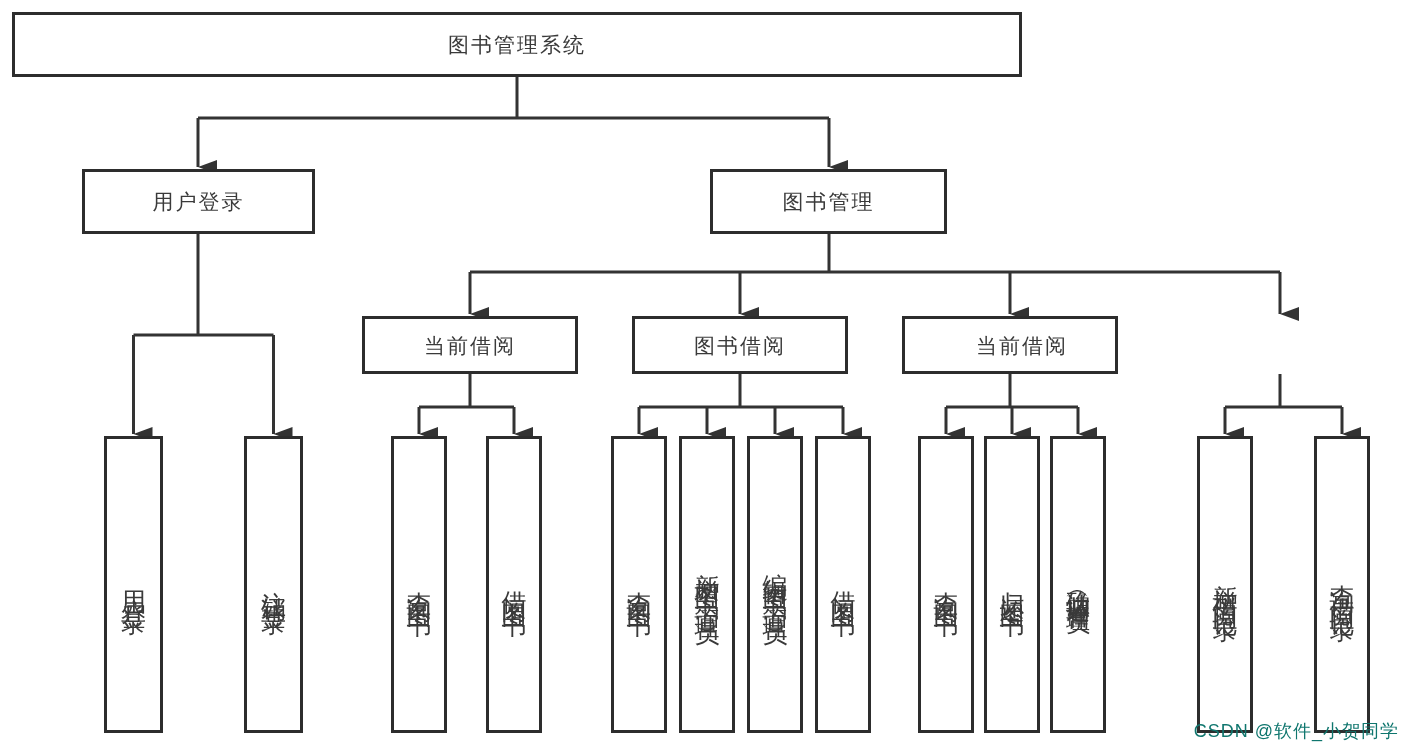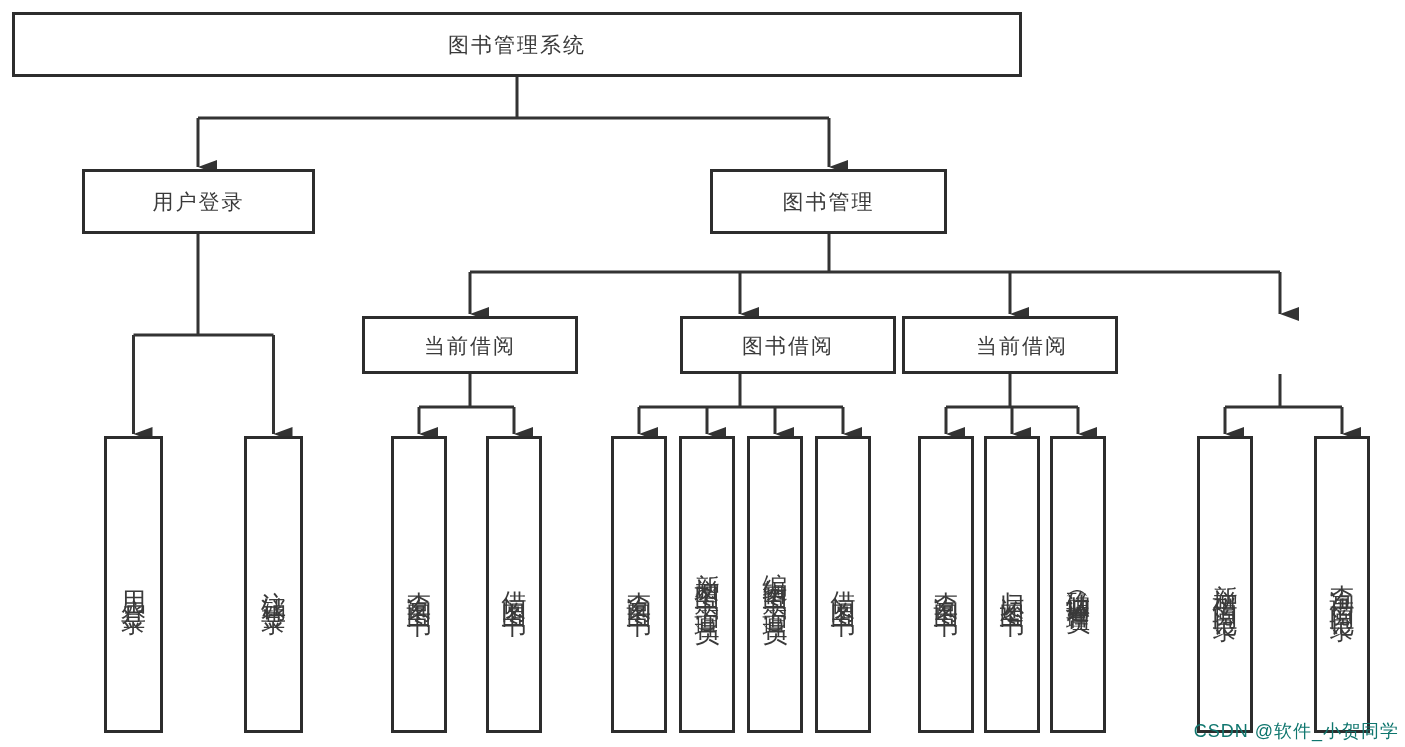--- a/index.html
+++ b/index.html
@@ -32,21 +32,21 @@
     font-size: 21px;
     letter-spacing: 2px;
     line-height: 1;
     white-space: nowrap;
   }
   
   .root        { left: 12px;   top: 12px;  width: 1010px; height: 65px; }
   .n-user      { left: 82px;   top: 169px; width: 233px;  height: 65px; }
   .n-bookmgmt  { left: 710px;  top: 169px; width: 237px;  height: 65px; }
   .n-l3-1      { left: 362px;  top: 316px; width: 216px;  height: 58px; }
-  .n-l3-2      { left: 632px;  top: 316px; width: 216px;  height: 58px; margin-left: 48px; }
+  .n-l3-2      { left: 632px;  top: 316px; width: 216px;  height: 58px; }
   .n-l3-3      { left: 902px;  top: 316px; width: 216px;  height: 58px; padding-left: 24px; }
   .n-l3-4      { left: 1172px; top: 316px; width: 216px;  height: 58px; }
   
   .leaf { top: 436px; height: 297px; width: 56px; }
   .leaf .vlbl {
     writing-mode: vertical-rl;
     text-orientation: mixed;
     font-size: 25px;
     letter-spacing: 7px;
     line-height: 1;

